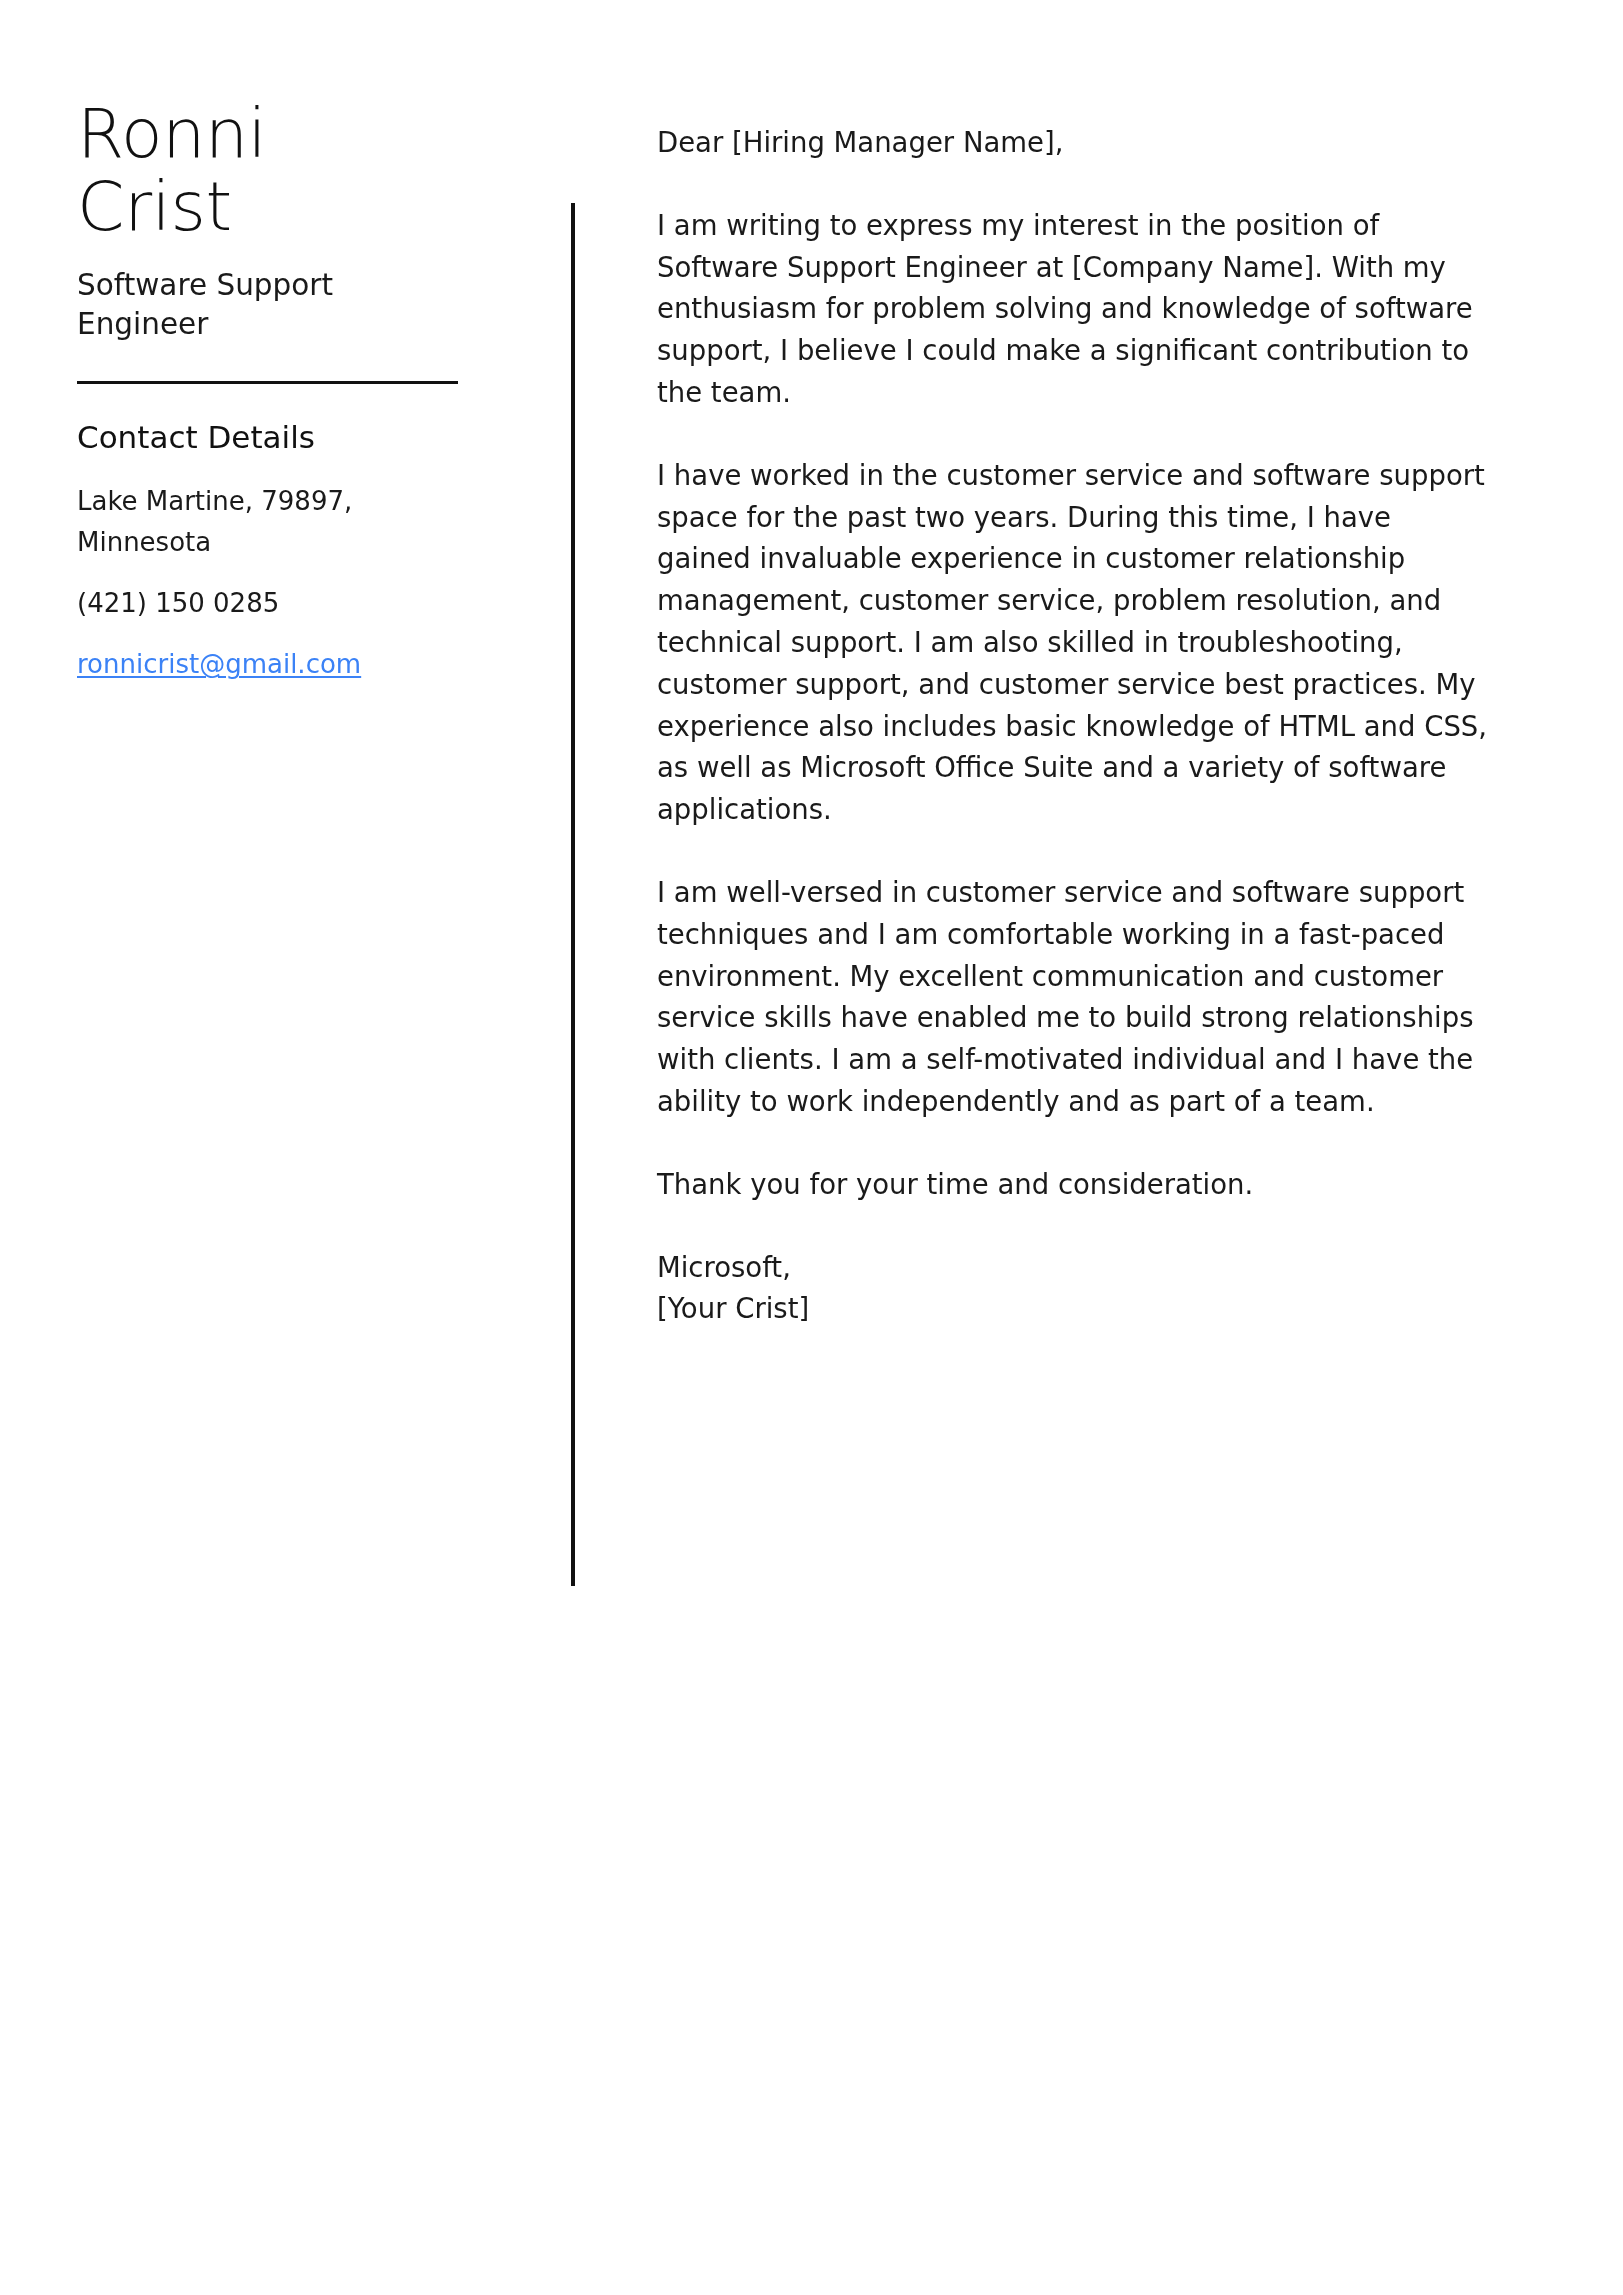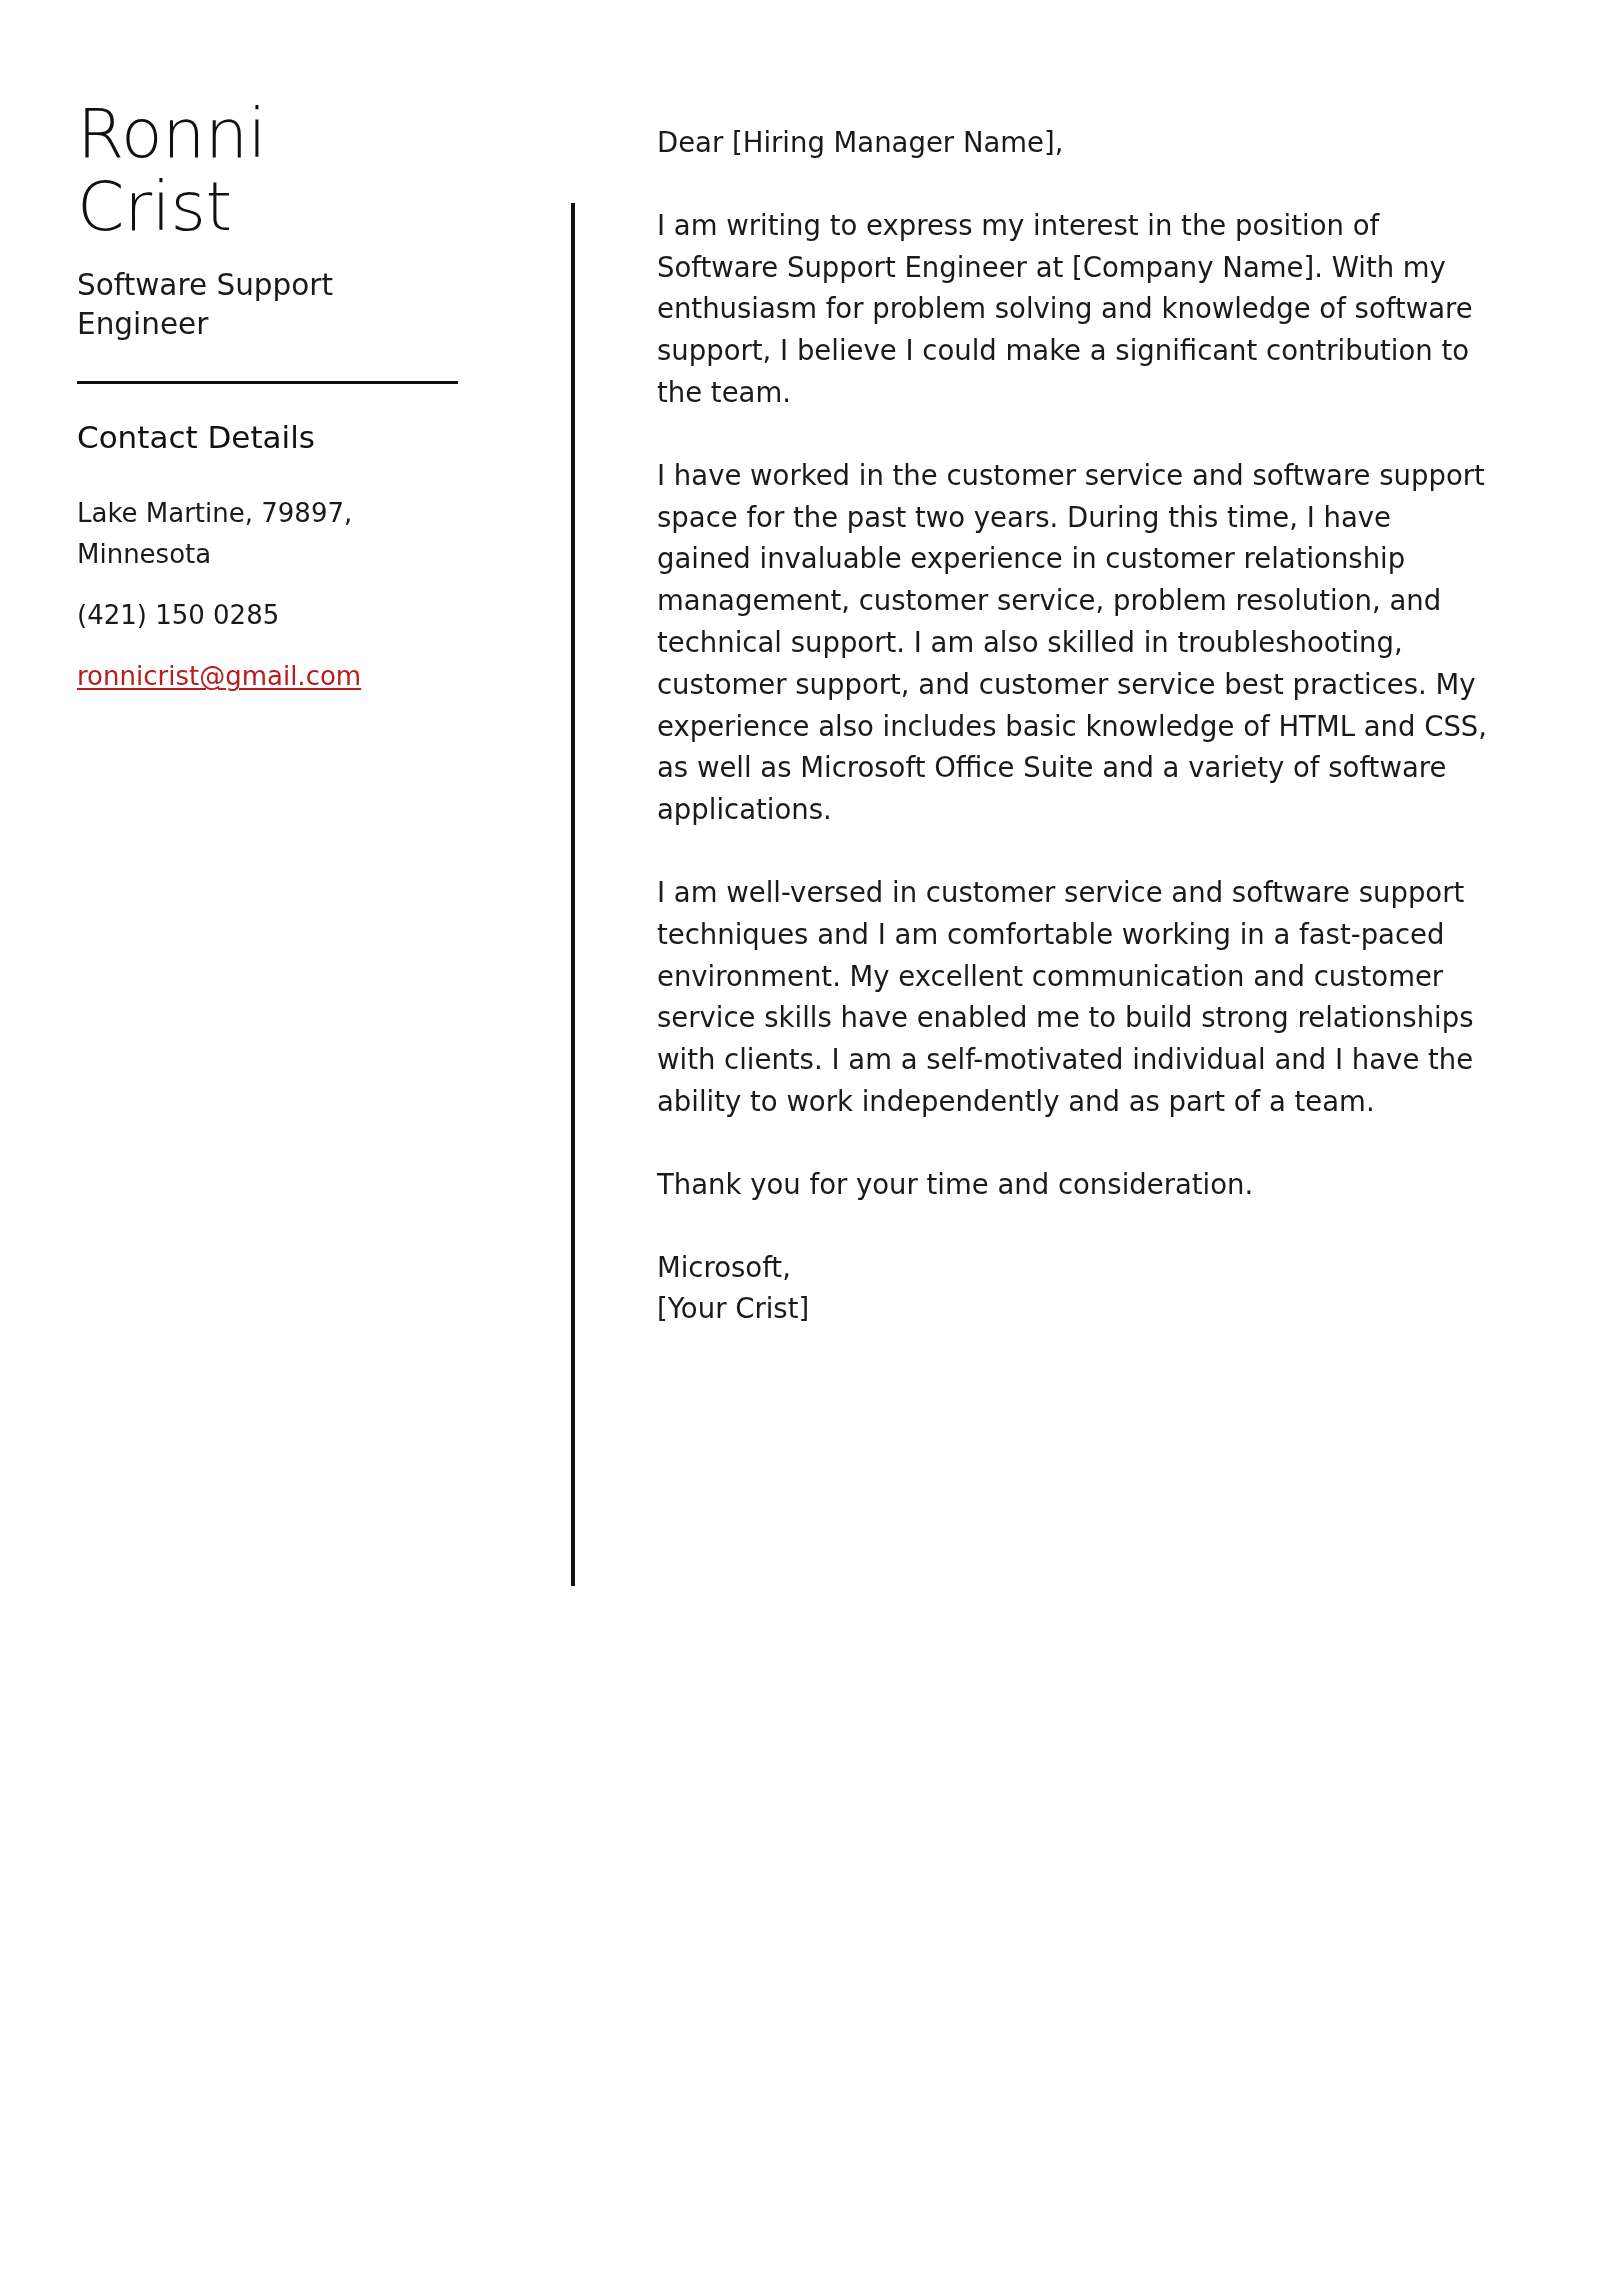--- a/index.html
+++ b/index.html
@@ -64,37 +64,37 @@
 
   .section-title {
     margin-top: 35px;
     font-size: 31px;
     font-weight: 400;
     line-height: 1.2;
     color: #111111;
   }
 
   .contact-list {
-    margin-top: 37px;
+    margin-top: 25px;
   }
   .contact-item {
     font-size: 26px;
     font-weight: 400;
     line-height: 1.55;
     color: #1a1a1a;
     margin-bottom: 21px;
     max-width: 308px;
   }
   .contact-item:last-child { margin-bottom: 0; }
 
   .contact-email {
     text-decoration: underline;
     text-decoration-thickness: 2px;
     text-underline-offset: 3.3px;
-    color: #b91c1c;
+    color: #3b82f6;
   }
 
   
   .divider-v {
     position: absolute;
     left: 571px;
     top: 203px;
     width: 3.9px;
     height: 1383px;
     background: #111111;

